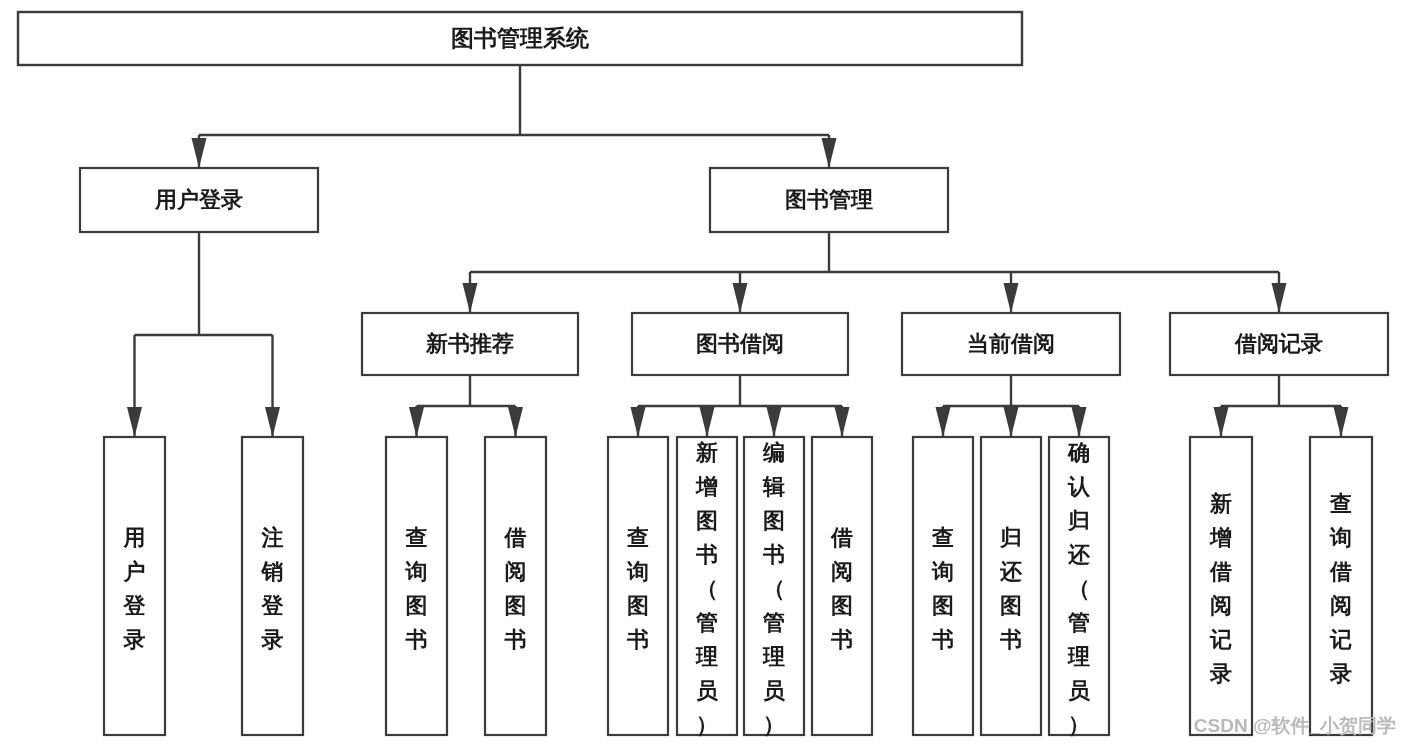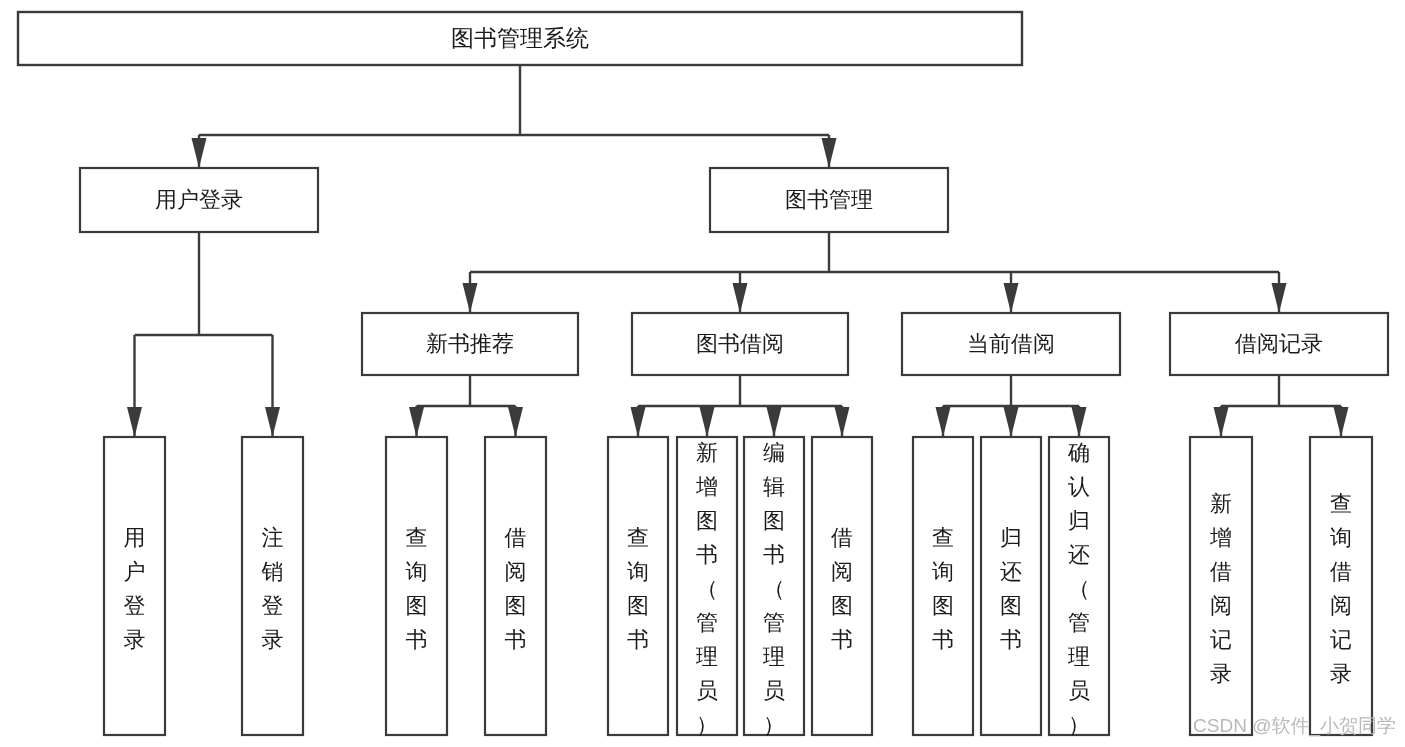--- a/index.html
+++ b/index.html
@@ -9,20 +9,21 @@
   }
   body {
     font-family: "Liberation Sans", "DejaVu Sans", sans-serif;
   }
   #diagram-root {
     position: relative;
     width: 1405px;
     height: 747px;
     background: #ffffff;
     overflow: hidden;
+    font-weight: bold;
   }
   svg.diagram-canvas {
     position: absolute;
     left: 0;
     top: 0;
     width: 1405px;
     height: 747px;
     display: block;
   }
   .node-box {

